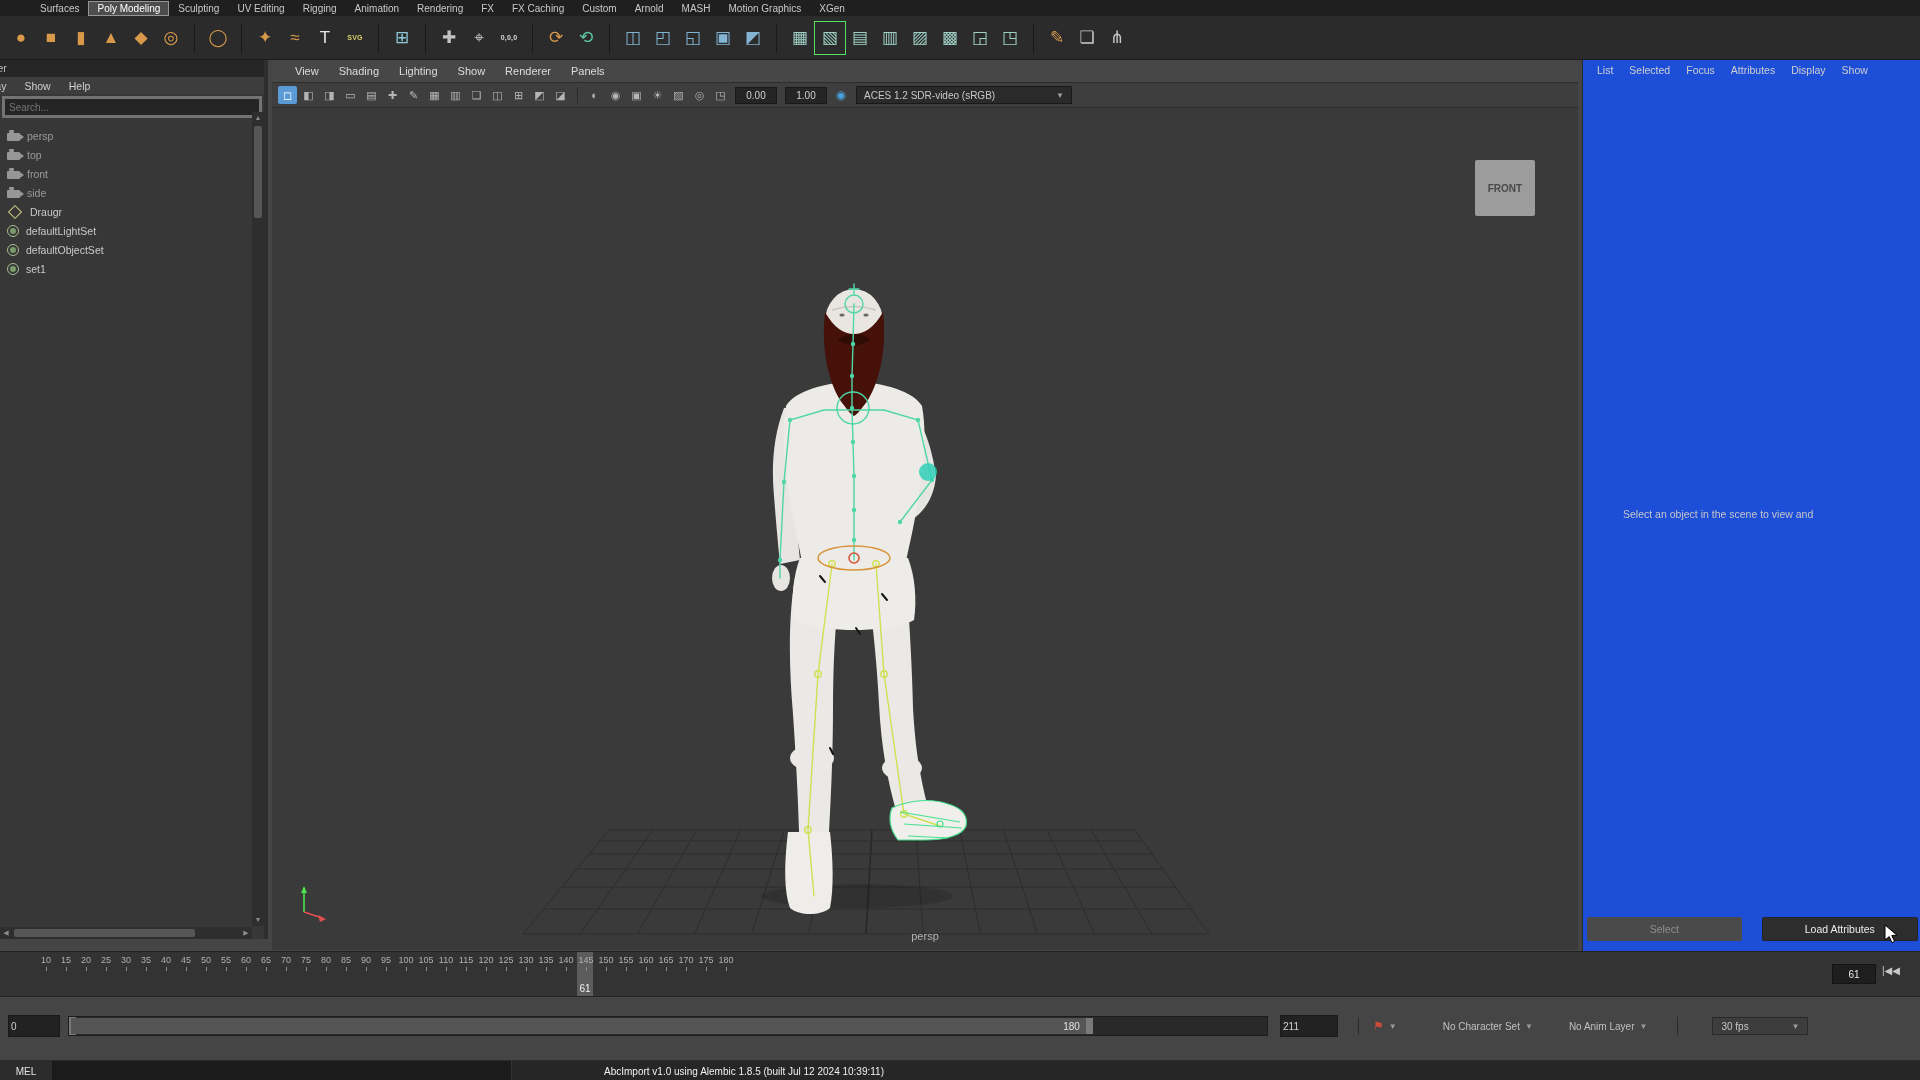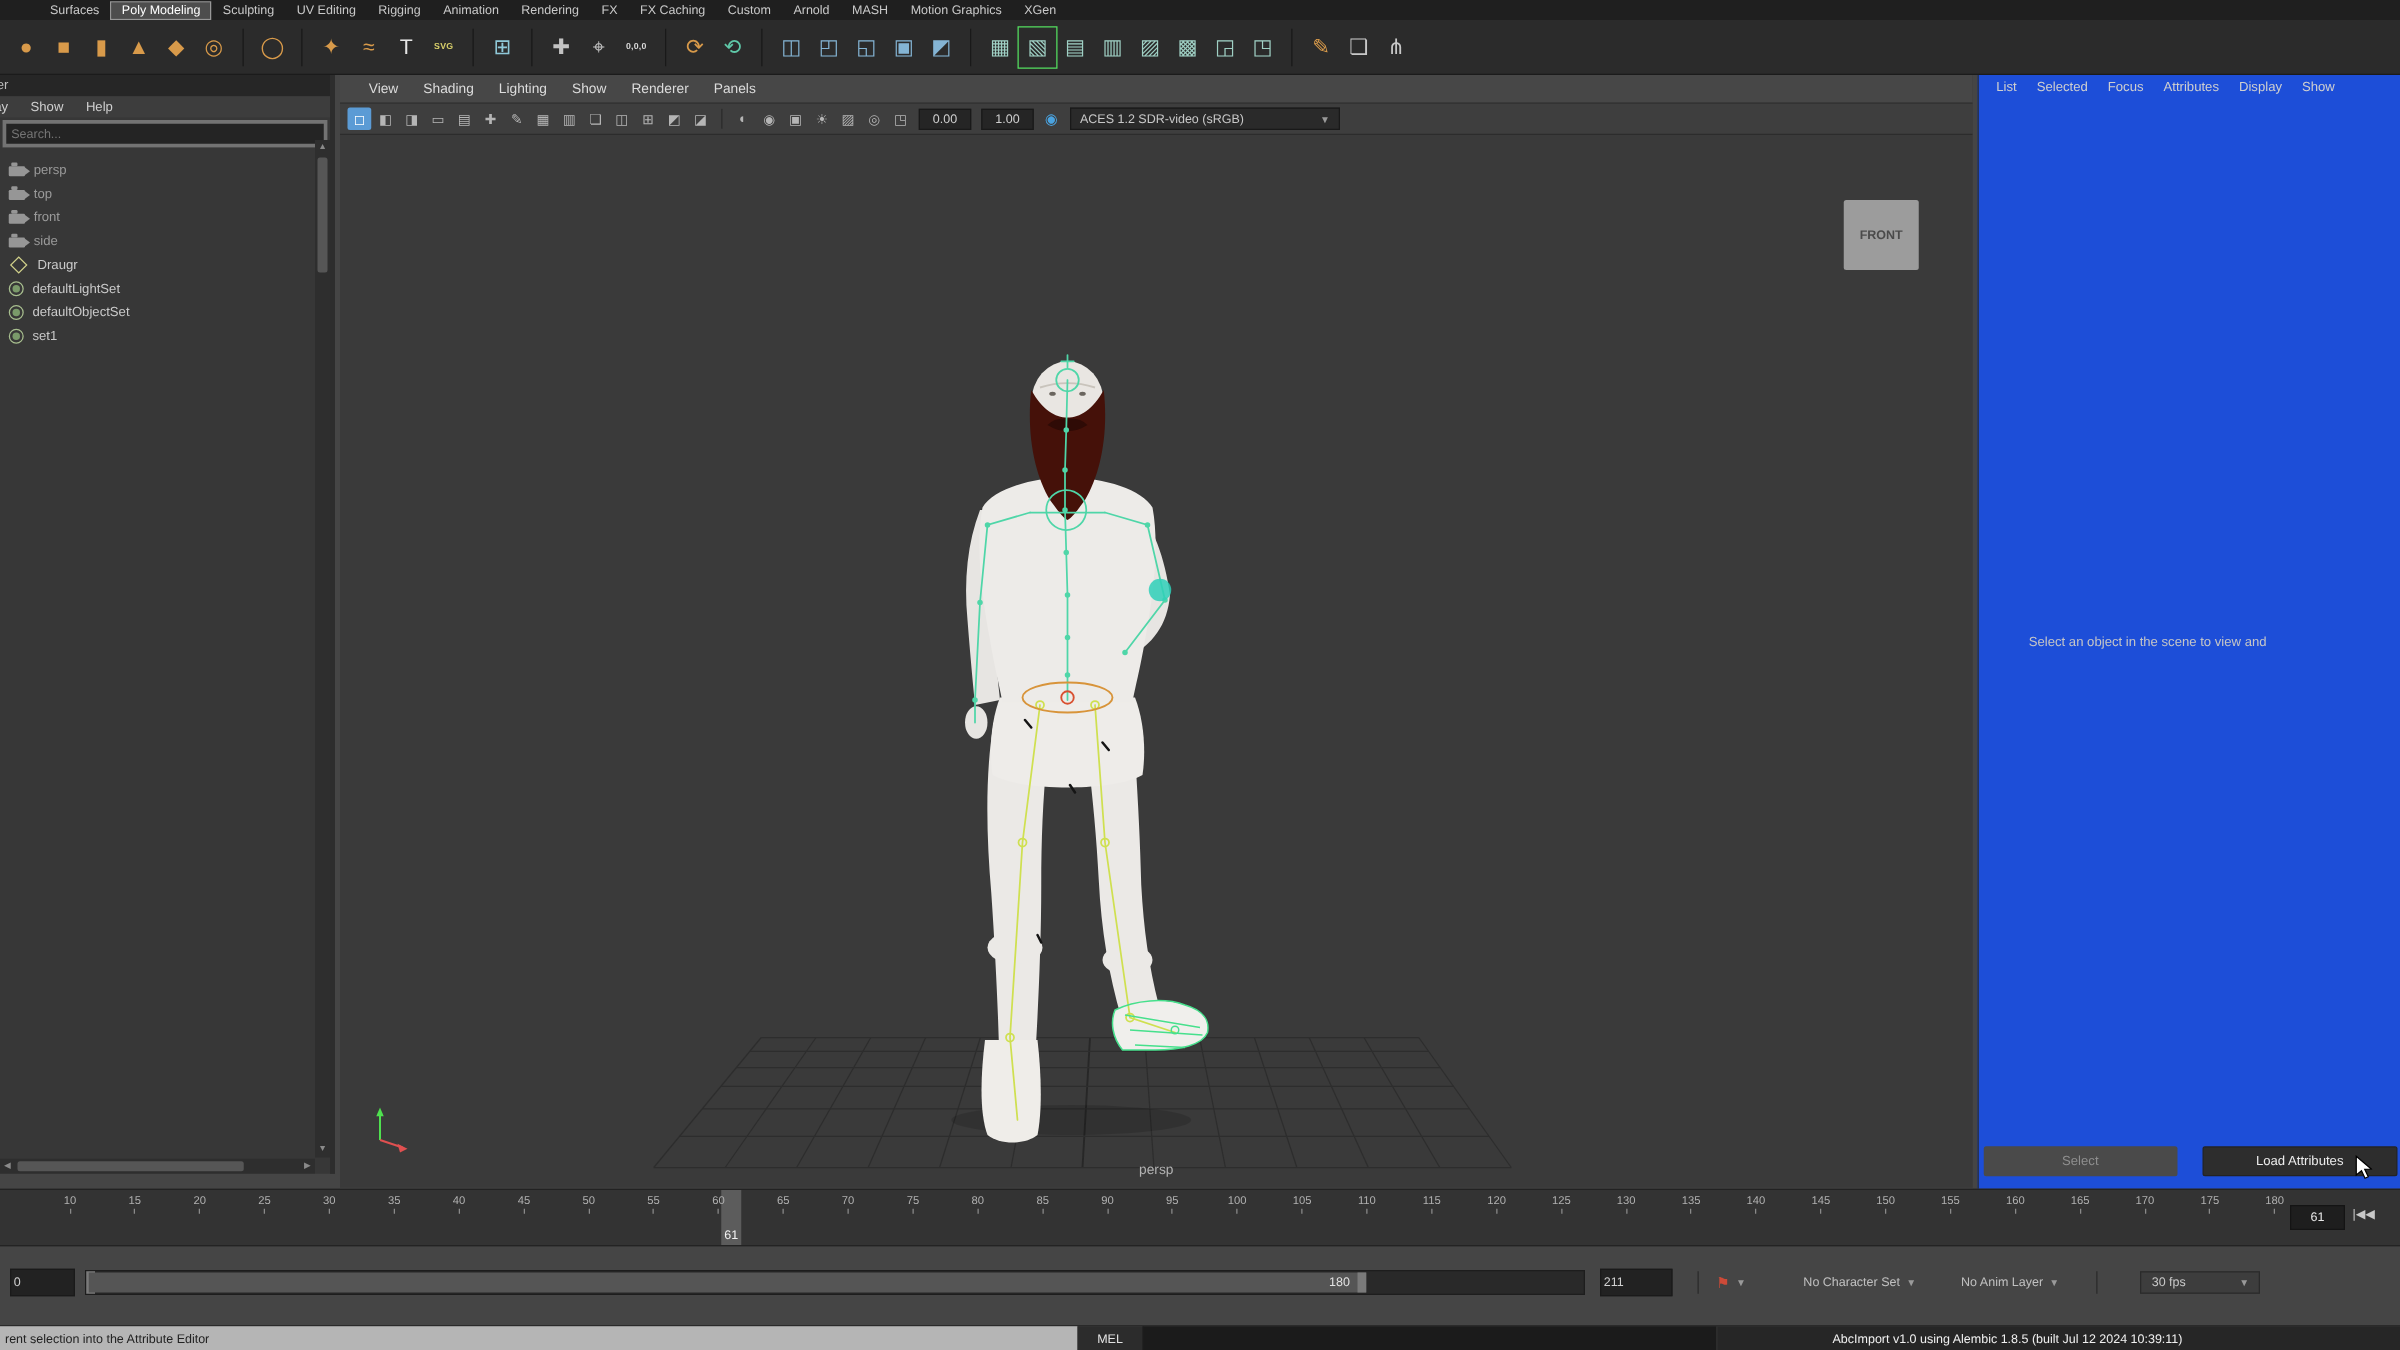--- a/index.html
+++ b/index.html
@@ -93,21 +93,21 @@
     white-space:nowrap;overflow:hidden}
   .ae-buttons{position:absolute;left:4px;right:2px;bottom:10px;height:24px;display:flex;gap:20px}
   .ae-btn{flex:1;display:flex;align-items:center;justify-content:center;font-size:10.5px;border-radius:2px}
   .ae-btn.select{background:#4a4a4a;color:#8f8f8f}
   .ae-btn.load{background:#2d2d2d;color:#ececec;border:1px solid #232323}
   .cursor{position:absolute;left:301px;top:864px;z-index:5}
 
   
   .ruler{position:absolute;top:951px;left:0;width:1920px;height:44px;background:#333;
     border-top:1px solid #222;border-bottom:1px solid #232323}
-  .ticks{position:absolute;left:46px;top:3px;width:1784px;display:flex;justify-content:space-between}
+  .ticks{position:absolute;left:36px;top:3px;width:1784px;display:flex;justify-content:flex-start}
   .tick{width:20px;display:flex;flex-direction:column;align-items:center;gap:2px}
   .tick-num{color:#b0b0b0;font-size:9px}
   .tick-line{width:1px;height:4px;background:#8a8a8a}
   .cur-band{position:absolute;left:577px;top:0;width:16px;height:100%;background:#5c5c5c}
   .cur-label{position:absolute;left:565px;bottom:2px;width:40px;text-align:center;color:#f2f2f2;font-size:10px}
   .cur-field{position:absolute;left:1832px;top:12px;width:42px;height:18px;background:#1e1e1e;
     border:1px solid #141414;color:#e8e8e8;font-size:10px;display:flex;align-items:center;justify-content:center}
   .pb-controls{position:absolute;left:1882px;top:13px;display:flex;gap:6px;color:#c8c8c8;font-size:10px;
     white-space:nowrap}
 
@@ -838,21 +838,20 @@
     <span class="tl-label" style="margin-left:36px">No Anim Layer</span>
     <span class="mini-caret">▼</span>
     <span class="tl-div" style="margin-left:30px"></span>
     <span class="fps-box">
       <span>30 fps</span>
       <span class="caret">▼</span>
     </span>
   </div>
 
   <div class="statusbar">
-    <div class="help-seg">rent selection into the Attribute Editor</div>
     <div class="mel-seg">MEL</div>
     <div class="cmd-seg">
       <input style="">
     </div>
     <div class="out-seg">AbcImport v1.0 using Alembic 1.8.5 (built Jul 12 2024 10:39:11)</div>
   </div>
 
 </div>
 
 </body></html>

